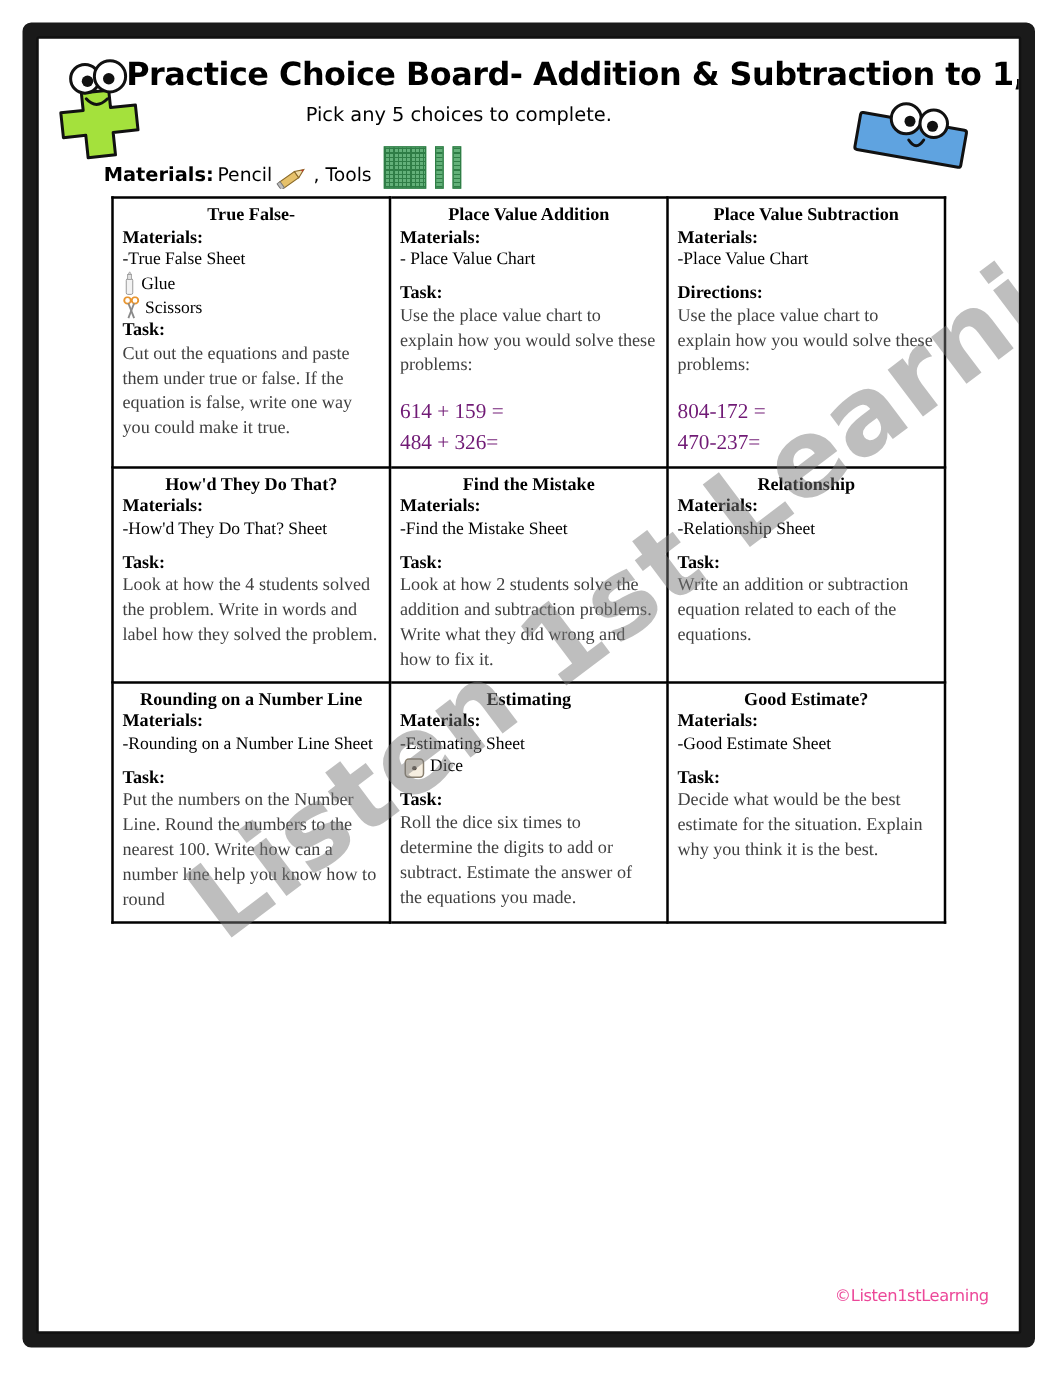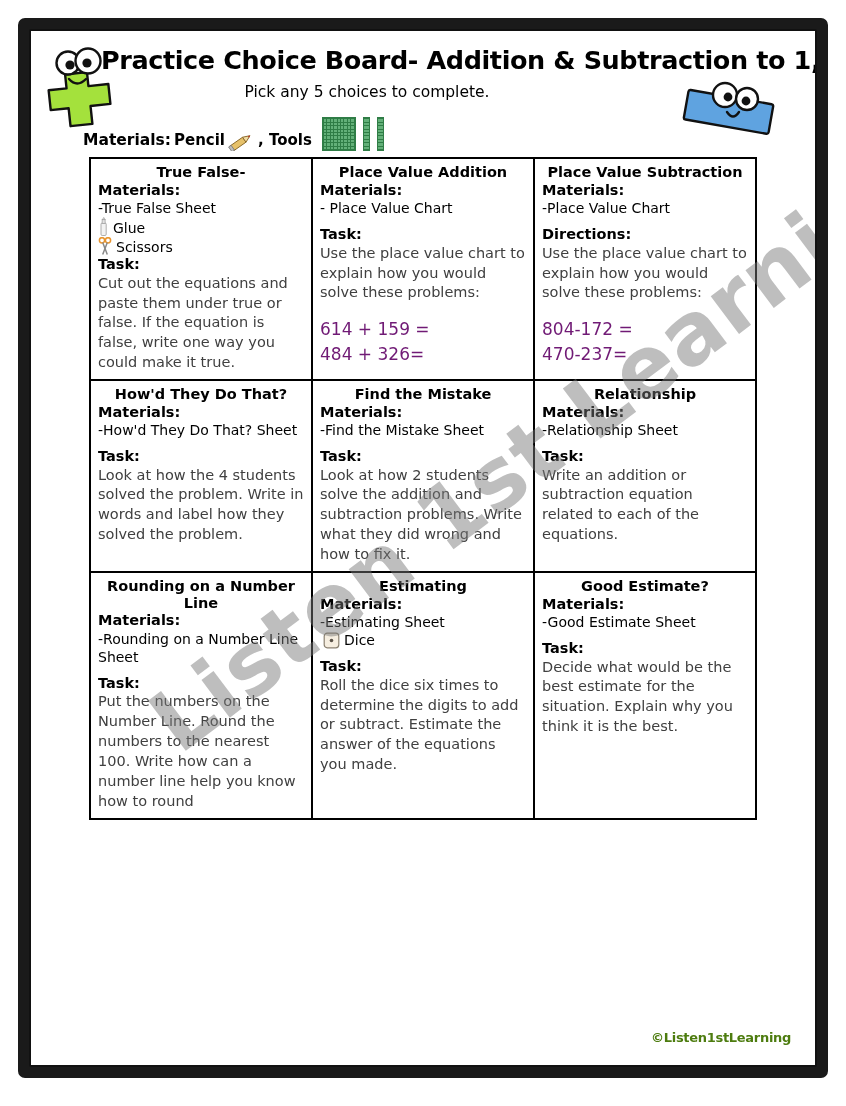--- a/index.html
+++ b/index.html
@@ -108,21 +108,21 @@
     position: absolute;
     left: 52px;
     top: 86px;
     display: flex;
     align-items: flex-end;
     gap: 3px;
     font-size: 15px;
     color: #000;
   }
   .materials-label { font-weight: bold; font-size: 15.5px; }
-  .materials-word { font-size: 15px; font-weight: bold; }
+  .materials-word { font-size: 15px; }
 
   
   .plus-mascot {
     position: absolute;
     left: 12px;
     top: 16px;
     width: 74px;
     height: 82px;
   }
   
@@ -152,20 +152,21 @@
 
   .pencil { width: 26px; height: 18px; margin: 0 1px -2px 0; }
 
   
   .board {
     position: relative;
     margin: 0 auto;
     width: 666px;
     border: 2.5px solid #000;
     border-collapse: collapse;
+    font-family: Liberation Serif, serif;
   }
   table.board { table-layout: fixed; }
   .board td {
     border: 2.5px solid #000;
     vertical-align: top;
     padding: 5px 7px 6px 7px;
     width: 222px;
     position: relative;
     background: transparent;
   }
@@ -209,23 +210,22 @@
   .glue-ico { width: 11px; height: 20px; flex: 0 0 auto; }
   .sciss-ico { width: 14px; height: 19px; flex: 0 0 auto; }
   .dice-ico { width: 17px; height: 17px; flex: 0 0 auto; margin-left: 3px;}
 
   
   .footer {
     position: absolute;
     right: 24px;
     bottom: 20px;
     font-size: 13px;
-    color: #4d7c0f;
+    color: #ec4899;
     letter-spacing: -0.3px;
-    font-weight: bold;
   }
 </style>
 </head>
 <body>
 
 <div class="page">
 
   <div class="rope-frame"></div>
   <div class="rope-inner"></div>
 

